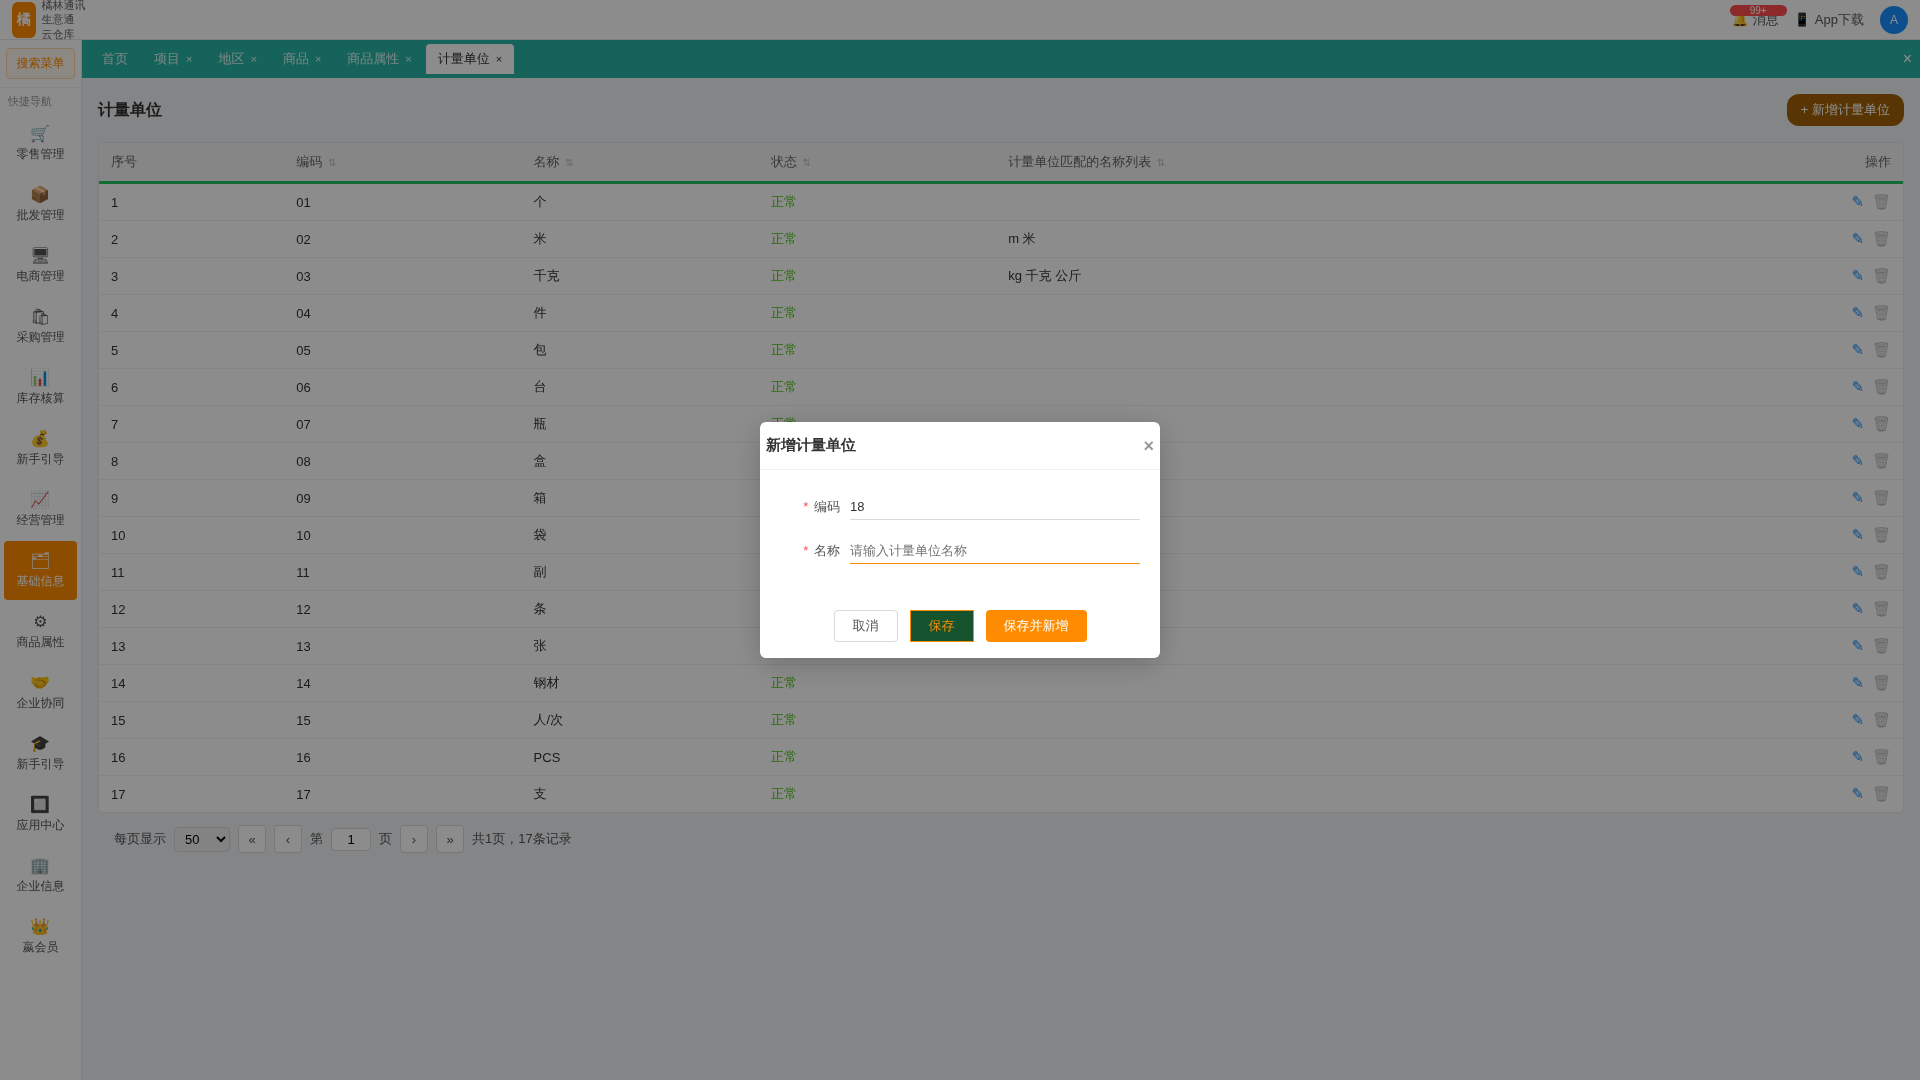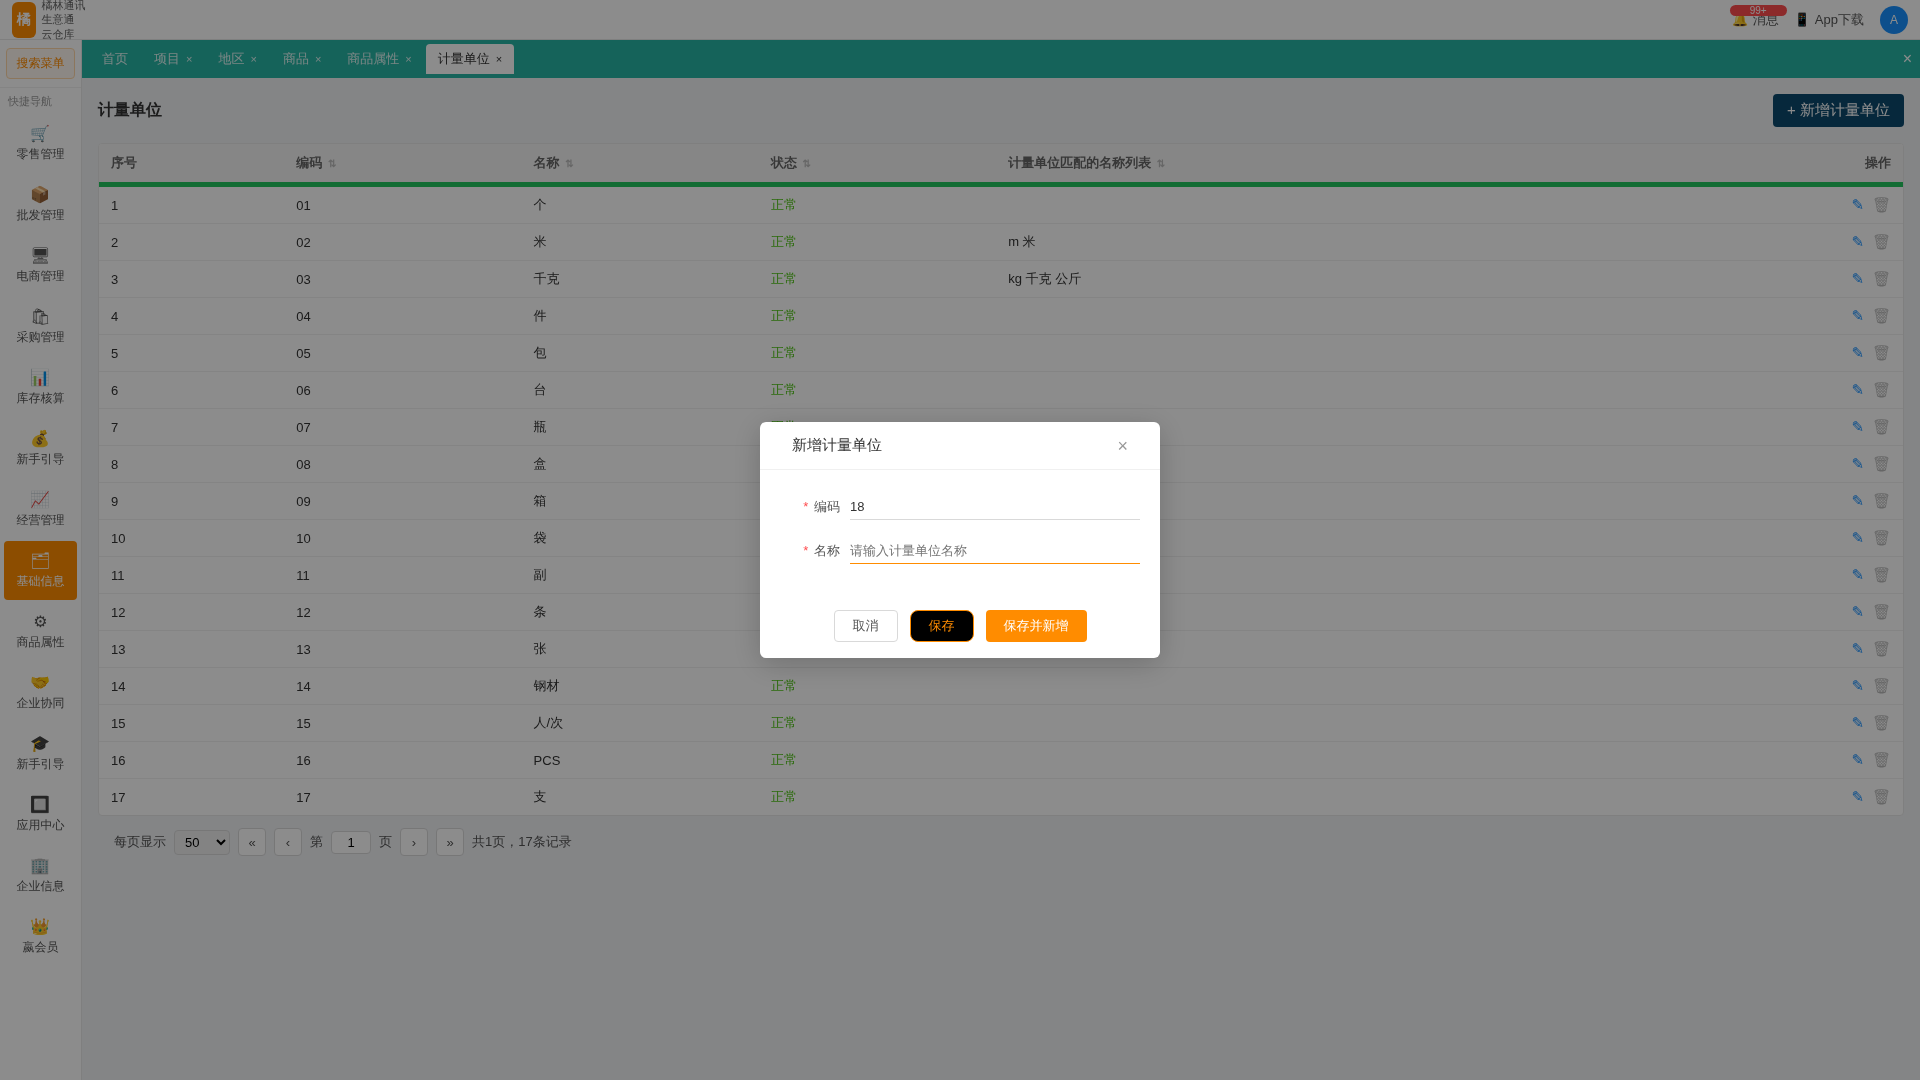--- a/index.html
+++ b/index.html
@@ -35,55 +35,55 @@
     
     .tabs { height: 38px; background: #27b5a5; display: flex; align-items: center; padding: 0 8px; gap: 2px; position: relative; }
     .tab { display: flex; align-items: center; gap: 4px; padding: 6px 12px; border-radius: 4px 4px 0 0; cursor: pointer; font-size: 13px; color: rgba(255,255,255,0.85); background: transparent; }
     .tab.active { background: #fff; color: #333; }
     .tab-close { font-size: 11px; color: inherit; cursor: pointer; margin-left: 2px; }
     .tabs-close-all { position: absolute; right: 8px; top: 50%; transform: translateY(-50%); color: white; cursor: pointer; font-size: 16px; }
 
     
     .content { flex: 1; padding: 16px; overflow: auto; position: relative; }
     .page-title { font-size: 16px; font-weight: bold; color: #333; margin-bottom: 16px; display: flex; justify-content: space-between; align-items: center; }
-    .add-btn { background: #0c4a6e; color: white; border: none; padding: 7px 14px; border-radius: 4px; cursor: pointer; font-size: 15px; }
+    .add-btn { background: #a16207; color: white; border: none; padding: 7px 14px; border-radius: 12px; cursor: pointer; font-size: 13px; }
 
     
     .table-wrap { background: #fff; border-radius: 4px; overflow: hidden; border: 1px solid #e8e8e8; }
     table { width: 100%; border-collapse: collapse; font-size: 13px; }
     thead tr { background: #f5f5f5; }
-    th { padding: 10px 12px; text-align: left; color: #666; font-weight: bold; border-bottom: 5px solid #22c55e; white-space: nowrap; }
+    th { padding: 10px 12px; text-align: left; color: #666; font-weight: normal; border-bottom: 3px solid #22c55e; white-space: nowrap; }
     td { padding: 9px 12px; border-bottom: 1px solid #f0f0f0; color: #333; }
     tr:last-child td { border-bottom: none; }
     .sort-icon { color: #bbb; font-size: 10px; margin-left: 2px; }
     .status-normal { color: #52c41a; }
     .action-btns { display: flex; gap: 8px; justify-content: flex-end; }
     .action-edit { color: #1890ff; cursor: pointer; font-size: 15px; }
     .action-del { color: #bbb; cursor: pointer; font-size: 15px; }
 
     
     .pagination { display: flex; align-items: center; justify-content: flex-start; padding: 12px 16px; gap: 8px; font-size: 13px; color: #555; }
     .page-size-select { border: 1px solid #d9d9d9; border-radius: 4px; padding: 3px 6px; font-size: 13px; cursor: pointer; }
     .page-btn { width: 28px; height: 28px; border: 1px solid #d9d9d9; border-radius: 4px; display: flex; align-items: center; justify-content: center; cursor: pointer; background: #fff; color: #555; }
     .page-input { width: 40px; border: 1px solid #d9d9d9; border-radius: 4px; padding: 3px 6px; text-align: center; font-size: 13px; }
 
     
     .overlay { position: fixed; top: 0; left: 0; width: 100%; height: 100%; background: rgba(0,0,0,0.45); z-index: 100; display: flex; align-items: center; justify-content: center; }
     .modal { background: #fff; border-radius: 6px; width: 400px; box-shadow: 0 6px 30px rgba(0,0,0,0.2); }
-    .modal-header { padding: 14px 32px; border-bottom: 1px solid #f0f0f0; display: flex; justify-content: space-between; align-items: center; font-size: 15px; font-weight: normal; color: #333; gap: 32px; }
+    .modal-header { padding: 14px 6px; border-bottom: 1px solid #f0f0f0; display: flex; justify-content: space-between; align-items: center; font-size: 15px; font-weight: bold; color: #333; gap: 32px; }
     .modal-close { cursor: pointer; color: #999; font-size: 18px; line-height: 1; }
     .modal-body { padding: 24px 20px 16px; }
     .form-row { display: flex; align-items: center; margin-bottom: 18px; }
     .form-label { width: 60px; text-align: right; color: #555; font-size: 13px; margin-right: 10px; }
     .required { color: #ff4d4f; margin-right: 2px; }
     .form-input { flex: 1; border: none; border-bottom: 1px solid #d9d9d9; padding: 5px 0; font-size: 13px; outline: none; color: #333; }
     .form-input.active-border { border-bottom-color: #ff8c00; }
     .modal-footer { padding: 12px 20px 16px; display: flex; justify-content: center; gap: 12px; }
     .btn-cancel { border: 1px solid #d9d9d9; background: #fff; color: #555; padding: 6px 18px; border-radius: 4px; cursor: pointer; font-size: 13px; font-family: Liberation Mono, monospace; }
-    .btn-save { border: 1px solid #ff8c00; background: #000000; color: #ff8c00; padding: 6px 18px; border-radius: 8px; cursor: pointer; font-size: 13px; }
+    .btn-save { border: 1px solid #ff8c00; background: #14532d; color: #ff8c00; padding: 6px 18px; border-radius: 0; cursor: pointer; font-size: 13px; }
     .btn-save-new { background: #ff8c00; color: white; border: none; padding: 6px 18px; border-radius: 4px; cursor: pointer; font-size: 13px; }
   </style>
 </head>
 <body>
 
 <div class="topbar">
   <div class="topbar-left">
     <div class="logo-area">
       <div class="logo-icon">橘</div>
       <div class="logo-text">

